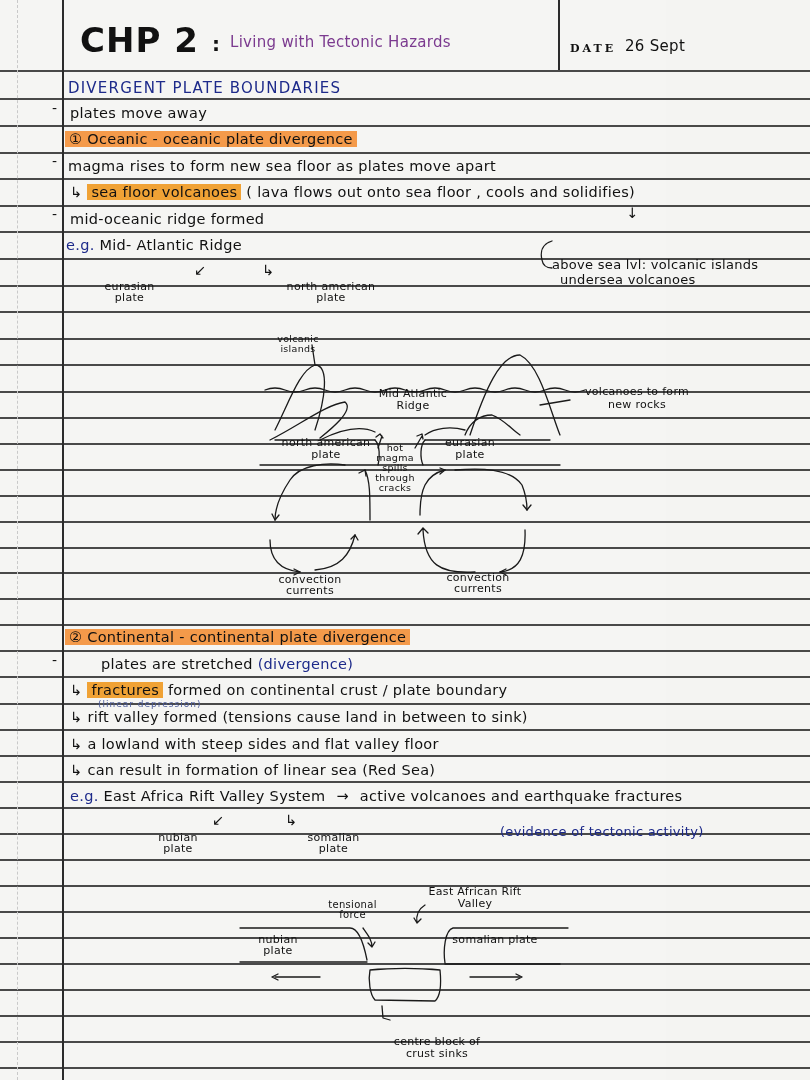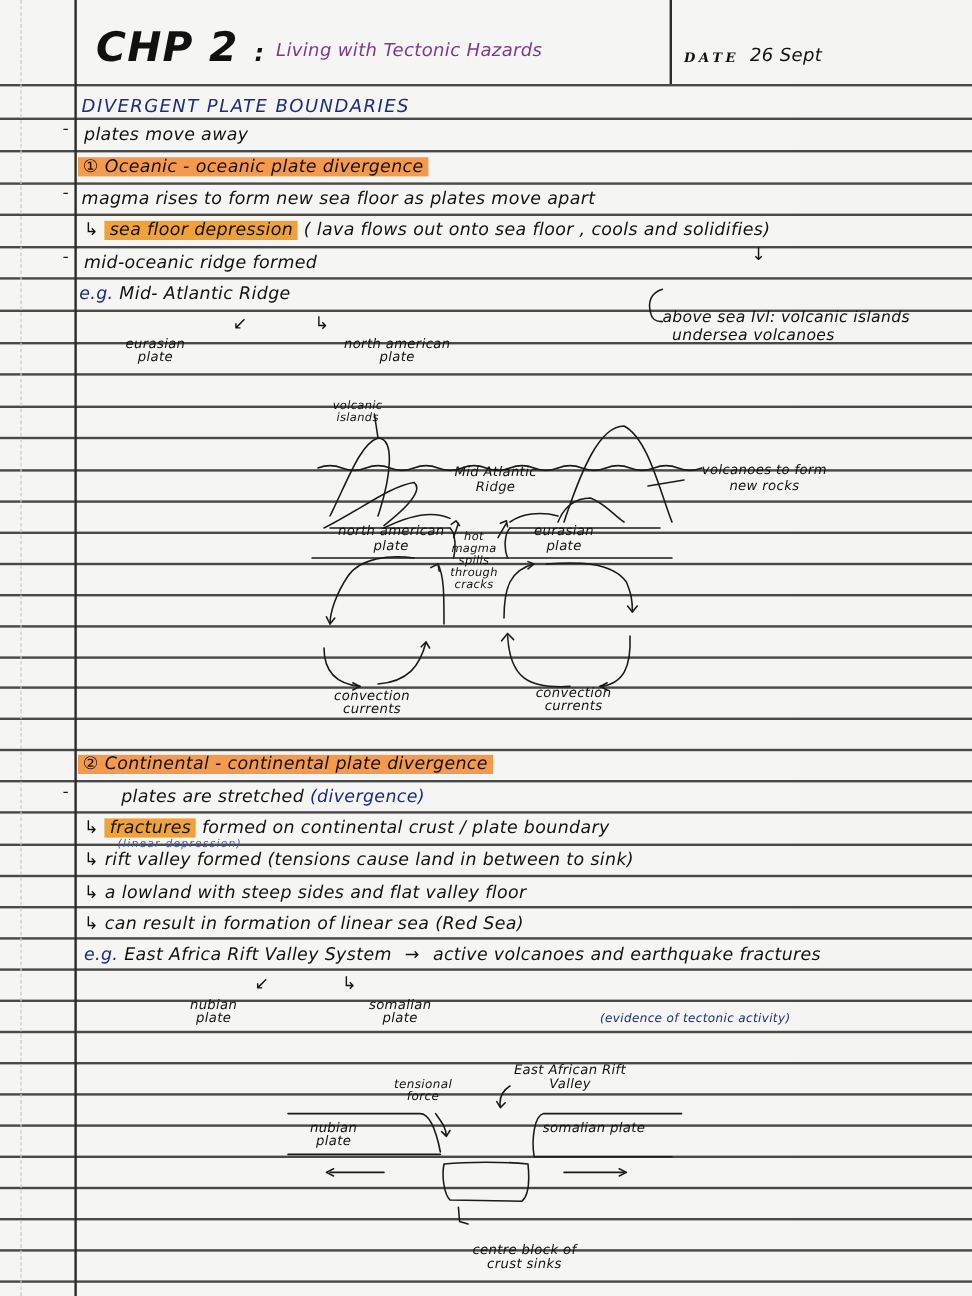--- a/index.html
+++ b/index.html
@@ -1,17 +1,17 @@
 <!DOCTYPE html>
 <html><head>
 <meta charset="utf-8">
 <style>
   html,body{margin:0;padding:0;}
   body{width:810px;height:1080px;position:relative;overflow:hidden;background:#f4f4f2;font-family:"DejaVu Sans",sans-serif;color:#161616;}
-  .page{position:absolute;left:0;top:0;width:666px;height:1080px;background:#f5f5f3;font-style:italic;}
+  .page{position:absolute;left:0;top:0;width:666px;height:1080px;background:#f5f5f3;}
   .ruled{position:absolute;left:0;width:810px;height:2px;background:#2a2a2a;opacity:.85;}
   .margin-line{position:absolute;left:62px;top:0;width:2px;height:1080px;background:#2b2b2b;}
   .faint-margin{position:absolute;left:17px;top:0;width:1px;height:1080px;border-left:1px dashed #c9c9c9;}
   .header-divider{position:absolute;left:558px;top:0;width:2px;height:70px;background:#2b2b2b;}
   .hw{position:absolute;white-space:nowrap;font-family:"DejaVu Sans",sans-serif;font-size:14.5px;letter-spacing:.3px;color:#111;}
   .title{font-family:"DejaVu Sans",sans-serif;font-weight:bold;font-size:34px;letter-spacing:1px;}
   .subtitle{color:#7b3a8f;font-size:15px;}
   .date-label{font-family:"DejaVu Serif",serif;font-size:11px;letter-spacing:3px;font-weight:bold;}
   .date-val{font-size:15px;}
   .blue{color:#1d2a8a;}
@@ -86,21 +86,21 @@
 
   <div class="hw" style="left:65px;top:131px;">
     <span class="hl-orange">① Oceanic - oceanic plate divergence</span>
   </div>
 
   <div class="bullet" style="top:153px;">-</div>
   <div class="hw" style="left:68px;top:158px;">magma rises to form new sea floor as plates move apart</div>
 
   <div class="hw" style="left:70px;top:184px;">
     <span>↳</span>
-    <span class="hl-amber">sea floor depression</span>
+    <span class="hl-amber">sea floor volcanoes</span>
     <span>( lava flows out onto sea floor , cools and solidifies)</span>
   </div>
 
   <div class="bullet" style="top:206px;">-</div>
   <div class="hw" style="left:70px;top:211px;">mid-oceanic ridge formed</div>
   <div class="hw" style="left:626px;top:205px;">↓</div>
 
   <div class="hw" style="left:66px;top:237px;">
     <span class="blue">e.g.</span>
     <span>Mid- Atlantic Ridge</span>
@@ -197,21 +197,21 @@
     <span>↳</span>
     <span>can result in formation of linear sea (Red Sea)</span>
   </div>
 
   <div class="hw" style="left:70px;top:788px;">
     <span class="blue">e.g.</span>
     <span>East Africa Rift Valley System</span>
     <span style="margin:0 6px;">→</span>
     <span>active volcanoes and earthquake fractures</span>
   </div>
-  <div class="hw blue" style="left:500px;top:844px;font-size:10px;">(evidence of tectonic activity)</div>
+  <div class="hw blue" style="left:500px;top:824px;font-size:13px;">(evidence of tectonic activity)</div>
 
   <div class="hw" style="left:212px;top:812px;">↙</div>
   <div class="hw" style="left:285px;top:812px;">↳</div>
   <div class="hw small" style="left:148px;top:832px;width:60px;white-space:normal;text-align:center;line-height:11px;">nubian plate</div>
   <div class="hw small" style="left:296px;top:832px;width:75px;white-space:normal;text-align:center;line-height:11px;">somalian plate</div>
 
   <svg width="360" height="180" style="left:220px;top:870px;">
     <path d="M20 58 L130 58 C140 58 145 80 147 90"></path>
     <line x1="20" y1="92" x2="147" y2="92"></line>
     <path d="M348 58 L233 58 C225 60 223 80 225 93"></path>

